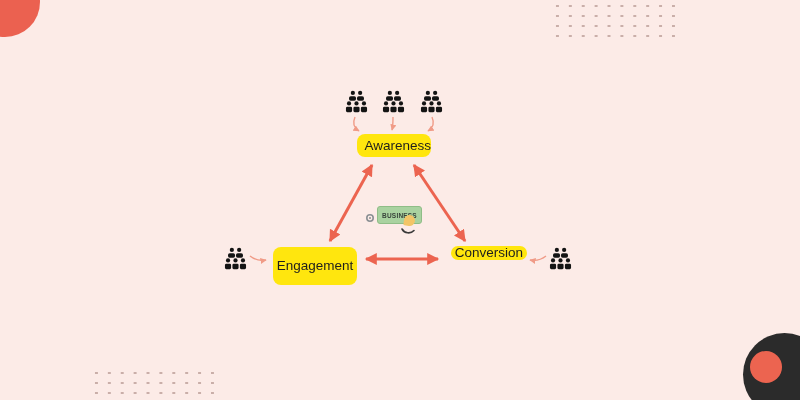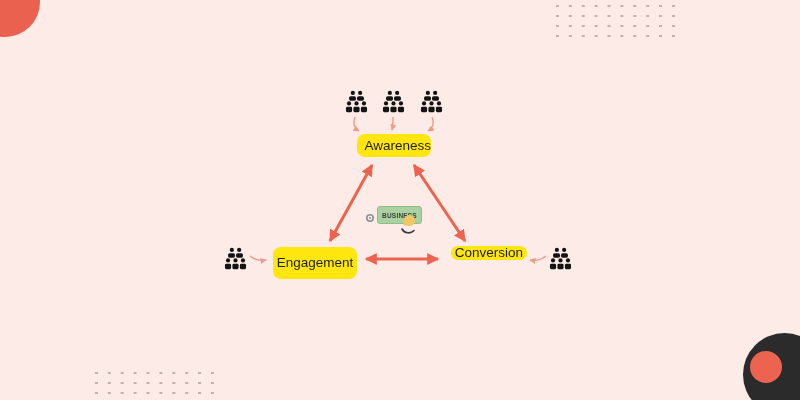--- a/index.html
+++ b/index.html
@@ -21,21 +21,21 @@
   .dots-bl{left:90px;top:368px;width:127px;height:34px;}
   
   .arrow-layer{left:0;top:0;width:800px;height:400px;pointer-events:none;}
   
   .node{
     display:flex;align-items:center;justify-content:center;
     background:#ffe60e;border-radius:8px;
     color:#1e1e1e;font-size:13.5px;line-height:1;white-space:nowrap;
   }
   .node-awareness{left:357px;top:134px;width:74px;height:23px;justify-content:flex-end;}
-  .node-engagement{left:273px;top:247px;width:84px;height:32px;}
+  .node-engagement{left:273px;top:247px;width:84px;height:38px;}
   .node-conversion{left:451px;top:246px;width:76px;height:14px;}
   
   .crowd{width:23px;height:23px;color:#141414;}
   .crowd-t1{left:345px;top:90px;}
   .crowd-t2{left:382px;top:90px;}
   .crowd-t3{left:420px;top:90px;}
   .crowd-eng{left:224px;top:247px;}
   .crowd-con{left:549px;top:247px;}
   
   .badge-group{left:364px;top:199px;width:62px;height:40px;}

